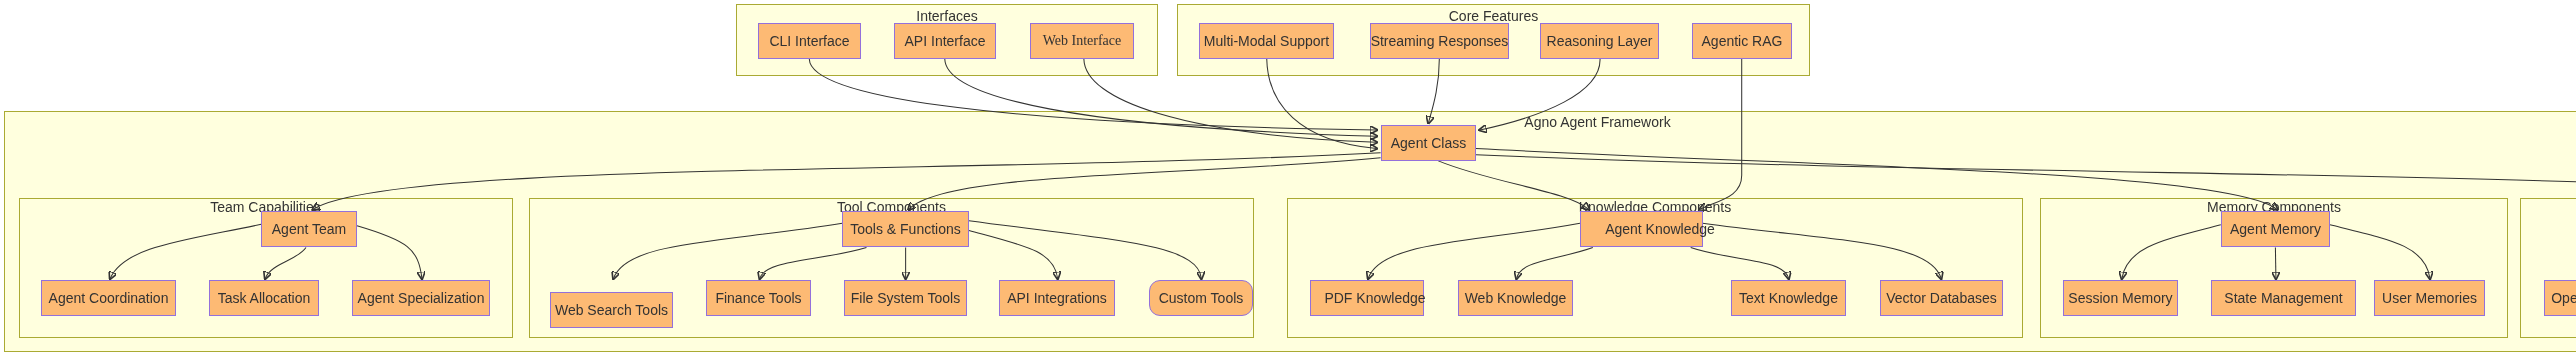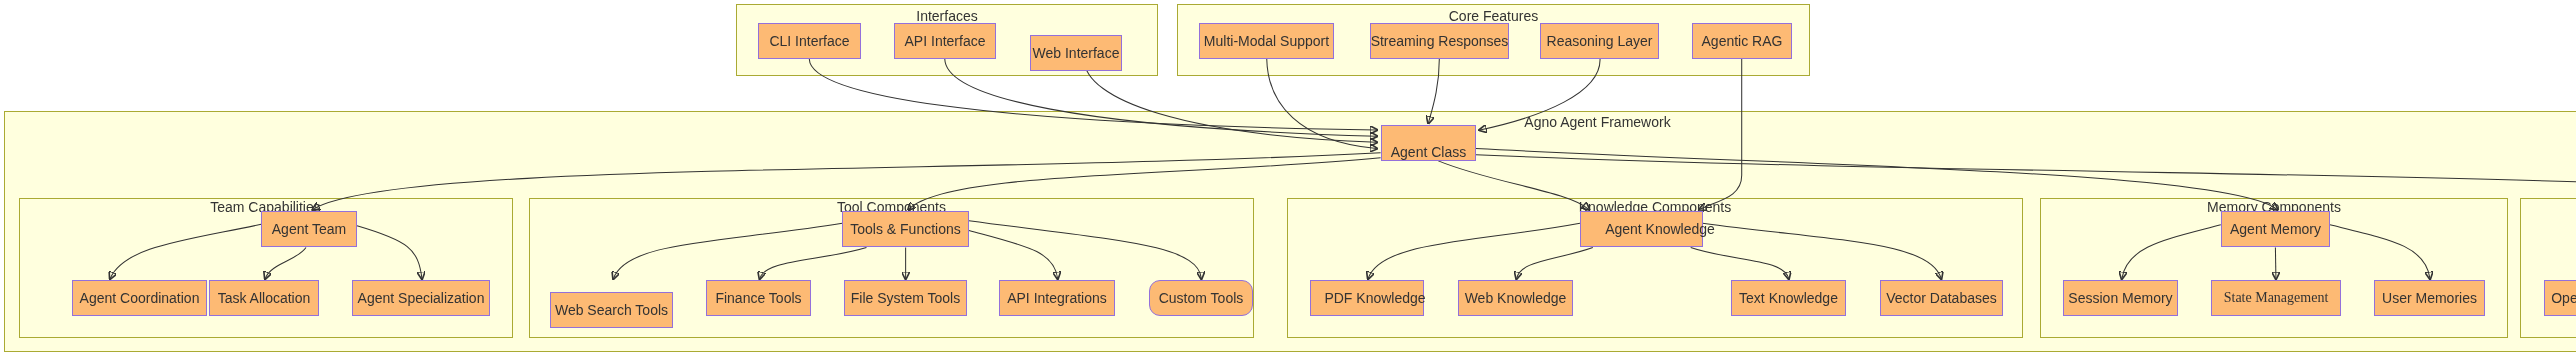--- a/index.html
+++ b/index.html
@@ -133,44 +133,44 @@
     <path d="M5652,480 C5670,505 5674,511 5676,540" marker-end="url(#arrow)"></path>
     <path d="M5704,433 C5892,465 5986,477 5995,540" marker-end="url(#arrow)"></path>
   </svg>
 
   <div class="node" style="left:758px; top:23px; width:103px; height:36px;">
     <span>CLI Interface</span>
   </div>
   <div class="node" style="left:894px; top:23px; width:102px; height:36px;">
     <span>API Interface</span>
   </div>
-  <div class="node" style="left:1030px; top:35px; width:92px; height:36px;">
+  <div class="node" style="left:1030px; top:23px; width:104px; height:36px;font-family:Liberation Serif, serif;">
     <span>Web Interface</span>
   </div>
   <div class="node" style="left:1199px; top:23px; width:135px; height:36px;">
     <span>Multi-Modal Support</span>
   </div>
   <div class="node" style="left:1370px; top:23px; width:139px; height:36px;">
     <span>Streaming Responses</span>
   </div>
   <div class="node" style="left:1540px; top:23px; width:119px; height:36px;">
     <span>Reasoning Layer</span>
   </div>
   <div class="node" style="left:1692px; top:23px; width:100px; height:36px;">
     <span>Agentic RAG</span>
   </div>
 
-  <div class="node" style="left:1381px; top:125px; width:95px; height:36px;align-items:flex-end;">
+  <div class="node" style="left:1381px; top:125px; width:95px; height:36px;">
     <span>Agent Class</span>
   </div>
 
   <div class="node" style="left:261px; top:211px; width:96px; height:36px;">
     <span>Agent Team</span>
   </div>
-  <div class="node" style="left:41px; top:280px; width:135px; height:36px;margin-left:31px;">
+  <div class="node" style="left:41px; top:280px; width:135px; height:36px;">
     <span>Agent Coordination</span>
   </div>
   <div class="node" style="left:209px; top:280px; width:110px; height:36px;">
     <span>Task Allocation</span>
   </div>
   <div class="node" style="left:352px; top:280px; width:138px; height:36px;">
     <span>Agent Specialization</span>
   </div>
 
   <div class="node" style="left:842px; top:211px; width:127px; height:36px;">
@@ -207,21 +207,21 @@
   <div class="node" style="left:1880px; top:280px; width:123px; height:36px;">
     <span>Vector Databases</span>
   </div>
 
   <div class="node" style="left:2221px; top:211px; width:109px; height:36px;">
     <span>Agent Memory</span>
   </div>
   <div class="node" style="left:2063px; top:280px; width:115px; height:36px;">
     <span>Session Memory</span>
   </div>
-  <div class="node" style="left:2211px; top:280px; width:130px; height:36px;font-family:Liberation Serif, serif;">
+  <div class="node" style="left:2211px; top:280px; width:145px; height:36px;">
     <span>State Management</span>
   </div>
   <div class="node" style="left:2374px; top:280px; width:111px; height:36px;">
     <span>User Memories</span>
   </div>
 
   <div class="node" style="left:2544px; top:280px; width:132px; height:36px;">
     <span>OpenAI Integration</span>
   </div>
 

